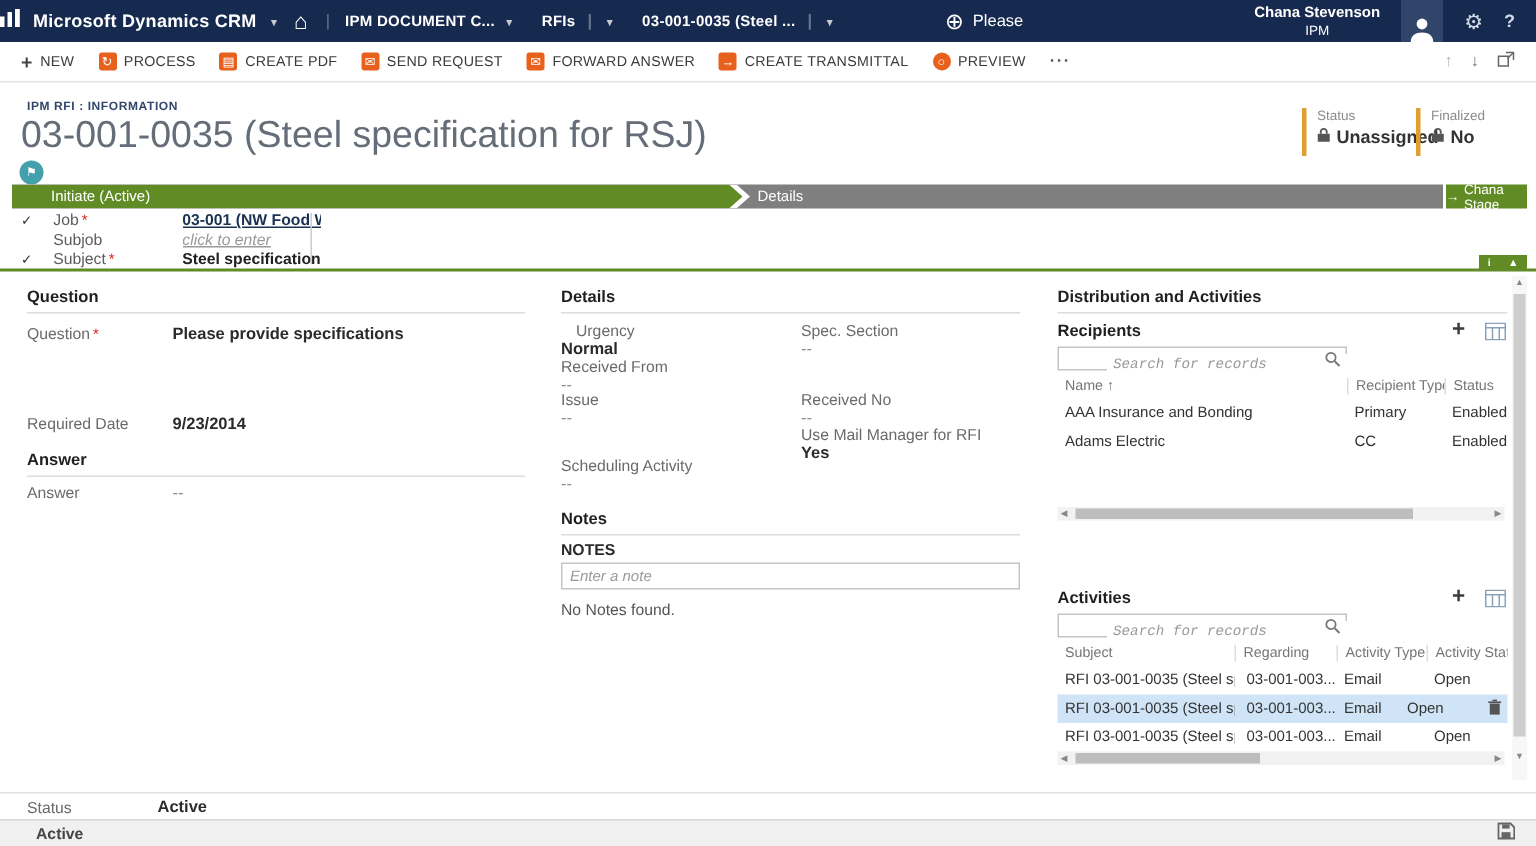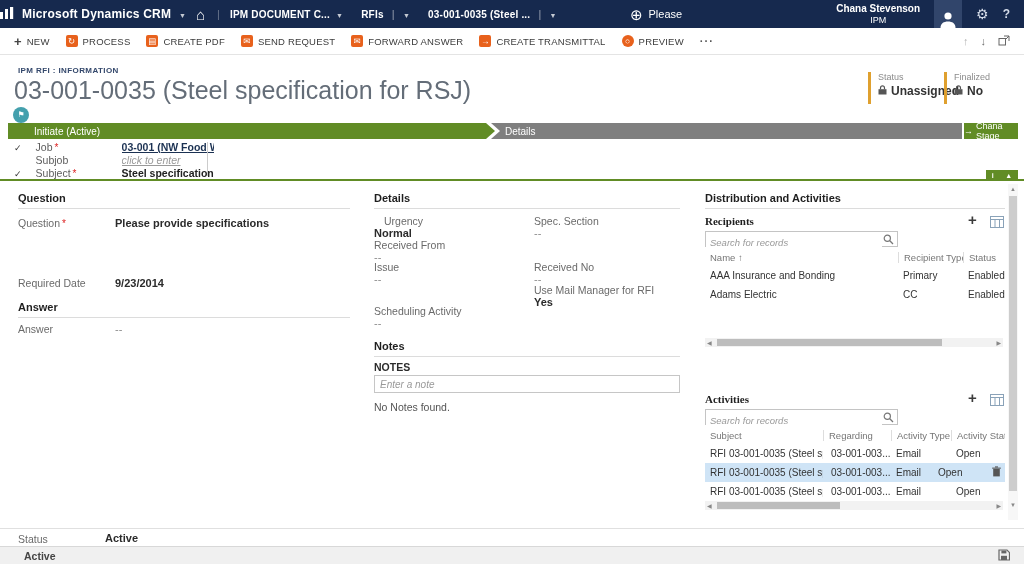--- a/index.html
+++ b/index.html
@@ -82,26 +82,26 @@
   .val { font-size:11px; font-weight:bold; color:#2b2b2b; }
   .emptyv { font-size:11px; color:#8c8c8c; }
   .frow { position:absolute; display:flex; }
   .frow .flabel { width:97px; font-size:10.5px; color:#6a6a6a; flex:0 0 auto; }
 
   .note-input { position:absolute; width:306px; height:18px; border:1px solid #c6c6c6; font-size:10px;
                 padding:0 5px; color:#333; font-family:"Liberation Sans",sans-serif; }
   .note-input::placeholder, .search-input::placeholder { font-style:italic; color:#999; }
 
   
-  .sub-title { position:absolute; font-size:11px; font-weight:bold; color:#1f1f1f;font-family:Liberation Serif, serif; }
+  .sub-title { position:absolute; font-size:11px; font-weight:bold; color:#1f1f1f; }
   .sg-plus { position:absolute; font-size:15px; font-weight:bold; color:#3b3b3b; line-height:1; }
   .sg-grid { position:absolute; }
   .searchwrap { position:absolute; width:193px; height:16px; border:1px solid #c4c4c4; background:#fff; }
   .search-input { border:0; outline:none; width:176px; height:14px; font-size:9.5px; padding:0 4px;
-                  font-family:Liberation Sans, sans-serif; color:#333; }
+                  font-family:Liberation Mono, monospace; color:#333;margin-left:32px; }
   .searchwrap svg { position:absolute; right:3px; top:2px; }
   .thead { position:absolute; display:flex; font-size:9.5px; color:#767676; height:15px; align-items:center; }
   .thead .th { padding:0 5px; white-space:nowrap; overflow:hidden; }
   .thead .th + .th { border-left:1px solid #ddd; }
   .trow { position:absolute; display:flex; font-size:10px; color:#333; height:19px; align-items:center; }
   .trow .td { padding:0 5px; white-space:nowrap; overflow:hidden; display:flex; align-items:center; gap:3px; }
   .trow.sel { background:#cfe4f6; }
   .hscroll { position:absolute; height:9px; background:#f2f2f2; }
   .hs-thumb { position:absolute; top:1px; height:7px; background:#bdbdbd; }
   .hs-arr { position:absolute; top:1px; font-size:6px; color:#888; line-height:8px; }

